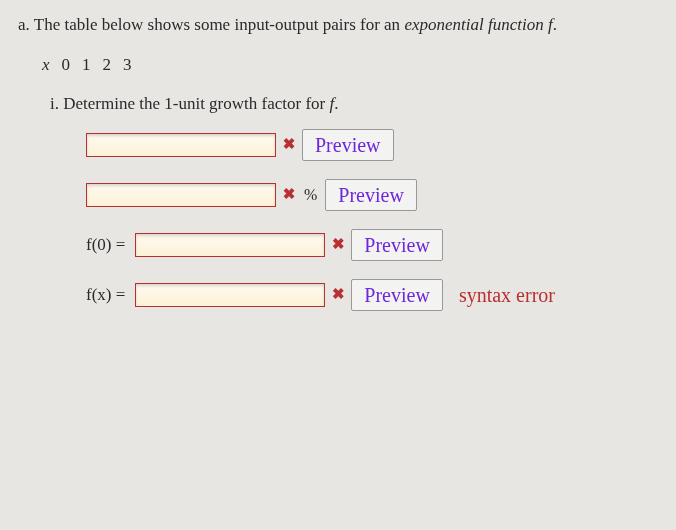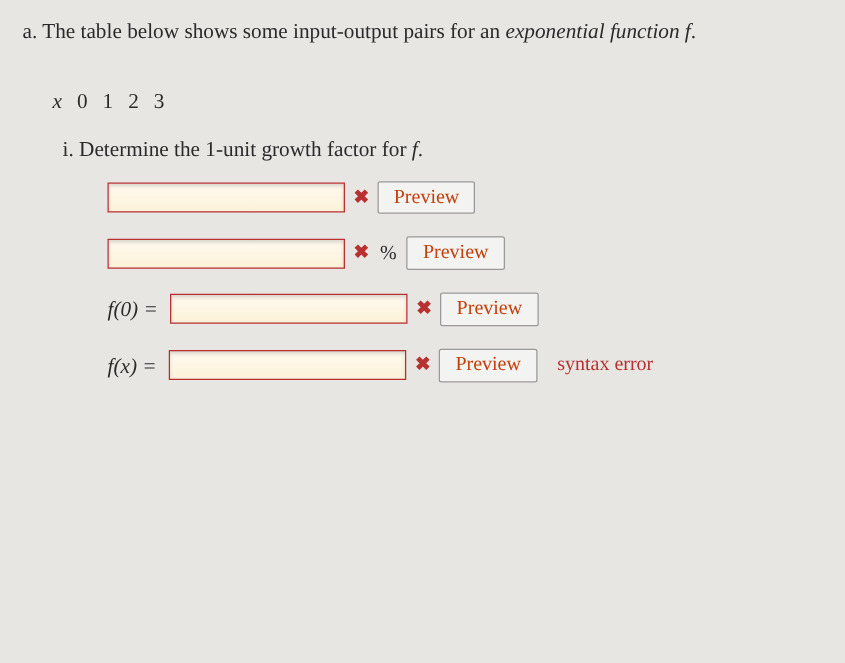--- a/index.html
+++ b/index.html
@@ -6,21 +6,21 @@
     margin: 0;
     padding: 12px 18px;
     font-family: Georgia, 'Times New Roman', serif;
     font-size: 17px;
     color: #2a2a2a;
     background: #e8e6e3;
     width: 676px;
     box-sizing: border-box;
     line-height: 1.5;
   }
-  .main-prompt { margin-bottom: 30px; }
+  .main-prompt { margin-bottom: 14px; }
   .italic { font-style: italic; }
   .math-f { font-style: italic; font-family: 'Times New Roman', serif; }
   .table-block {
     margin: 4px 0 14px 18px;
     font-family: 'Times New Roman', serif;
   }
   .table-block table { border-collapse: collapse; }
   .table-block td { padding: 0 6px; text-align: center; font-size: 17px; }
   .table-block td.hdr { font-style: italic; text-align: left; white-space: nowrap; }
   .sub-list { margin-left: 32px; }
@@ -48,29 +48,29 @@
     width: 14px;
     text-align: center;
     cursor: pointer;
     user-select: none;
   }
   .preview-btn {
     background: #f3f3f1;
     border: 1px solid #999;
     padding: 2px 12px;
     font-family: Georgia, serif;
-    font-size: 16px;
-    color: #c2410c;
+    font-size: 20px;
+    color: #6d28d9;
     cursor: pointer;
     border-radius: 2px;
     line-height: 1.3;
   }
   .unit { font-size: 16px; padding: 0 2px; }
-  .prefix { font-style: italic; font-family: 'Times New Roman', serif; margin-right: 4px; white-space: nowrap;}
-  .err { color: #b83030; margin-left: 10px; font-size: 16px; }
+  .prefix { font-family: 'Times New Roman', serif; margin-right: 4px; white-space: nowrap;}
+  .err { color: #b83030; margin-left: 10px; font-size: 20px; }
 </style>
 </head>
 <body>
 
 <div class="main-prompt">
   <span>a.</span>
   <span>The table below shows some input-output pairs for an </span><span class="italic">exponential function f</span><span>.</span>
 </div>
 
 <div class="table-block">

